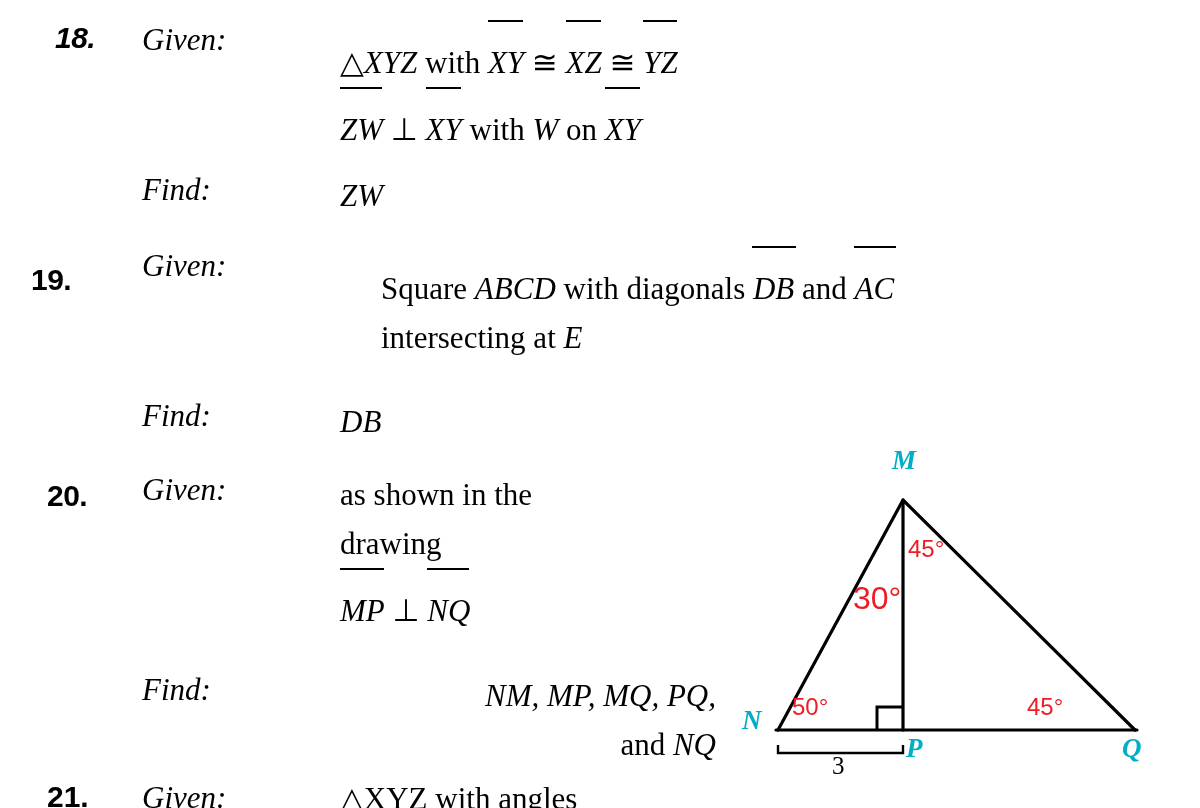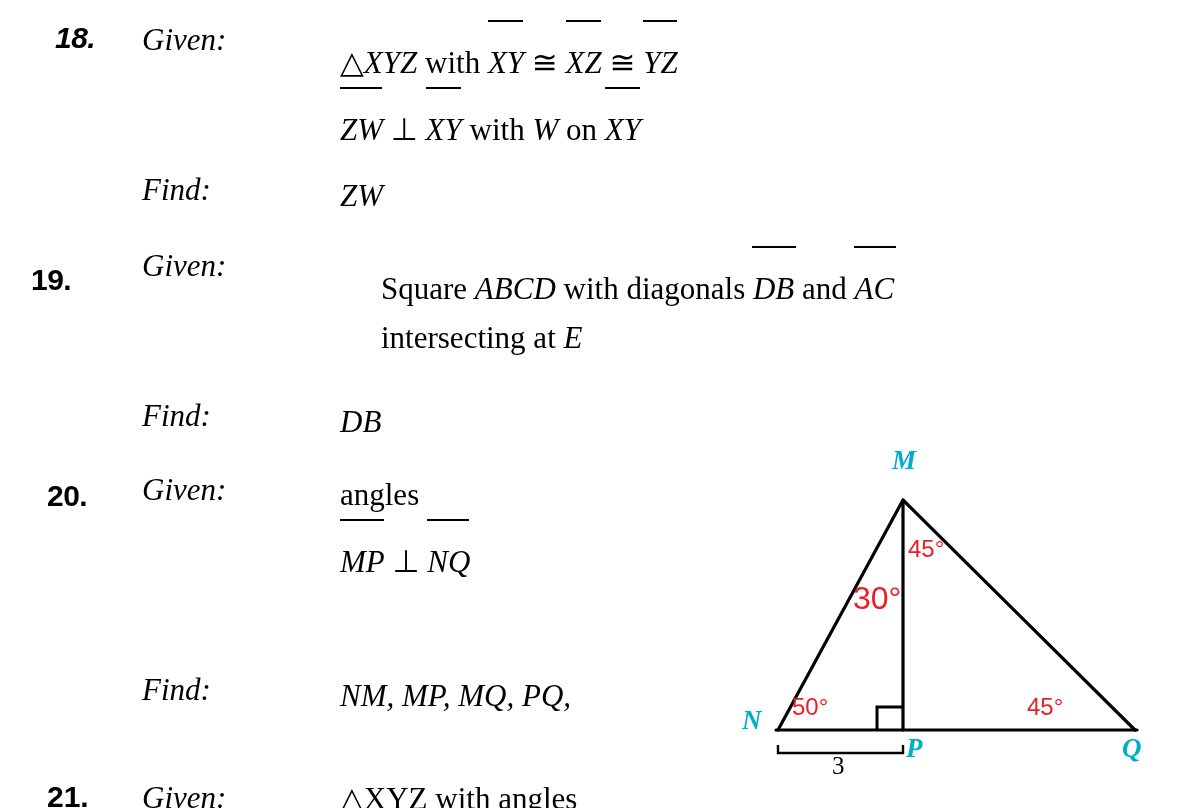--- a/index.html
+++ b/index.html
@@ -160,30 +160,34 @@
     <div class="body-col ital" style="left:340px; top:397px;">DB</div>
   </div>
 
   <div class="problem">
     <div class="num" style="left:47px; top:471px;margin-top:8px;">20.</div>
 
     <div class="label" style="left:142px; top:472px;">Given:</div>
 
     <div class="body-col" style="left:340px; top:470px; width:380px;">
       <div class="nowrap">
-        <span class="rom">angles</span>
+        <span class="rom">as shown in the</span>
+      </div>
+      <div class="nowrap">
+        <span class="rom">drawing</span>
       </div>
       <div class="nowrap">
         <span class="seg">MP</span>&nbsp;<span class="rom">⊥</span>&nbsp;<span class="seg">NQ</span>
       </div>
     </div>
 
     <div class="label" style="left:142px; top:672px;">Find:</div>
-    <div class="body-col" style="left:340px; top:671px; width:360px;">
+    <div class="body-col" style="left:356px; top:671px; width:360px;text-align:right;">
       <div class="nowrap ital">NM, MP, MQ, PQ,</div>
+      <div class="nowrap"><span class="rom">and</span>&nbsp;<span class="ital">NQ</span></div>
     </div>
   </div>
 
   <div class="figure">
     <svg width="440" height="330" viewBox="0 0 440 330" xmlns="http://www.w3.org/2000/svg">
 
       <polyline points="38,275 163,45 395,275" fill="none" stroke="#000" stroke-width="3.2" stroke-linejoin="round" stroke-linecap="round"></polyline>
 
       <line x1="36" y1="275" x2="397" y2="275" stroke="#000" stroke-width="3.2" stroke-linecap="round"></line>
 

